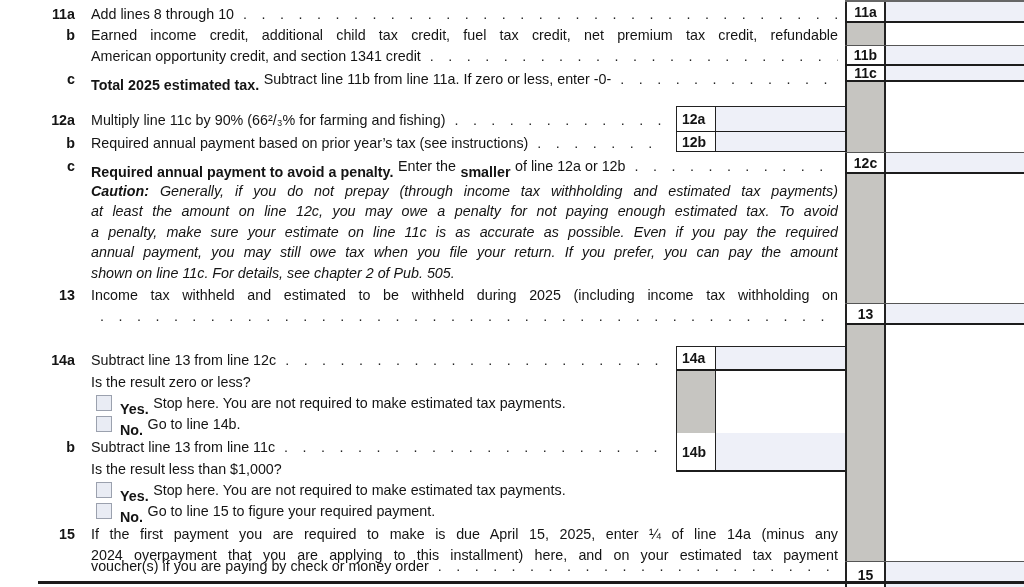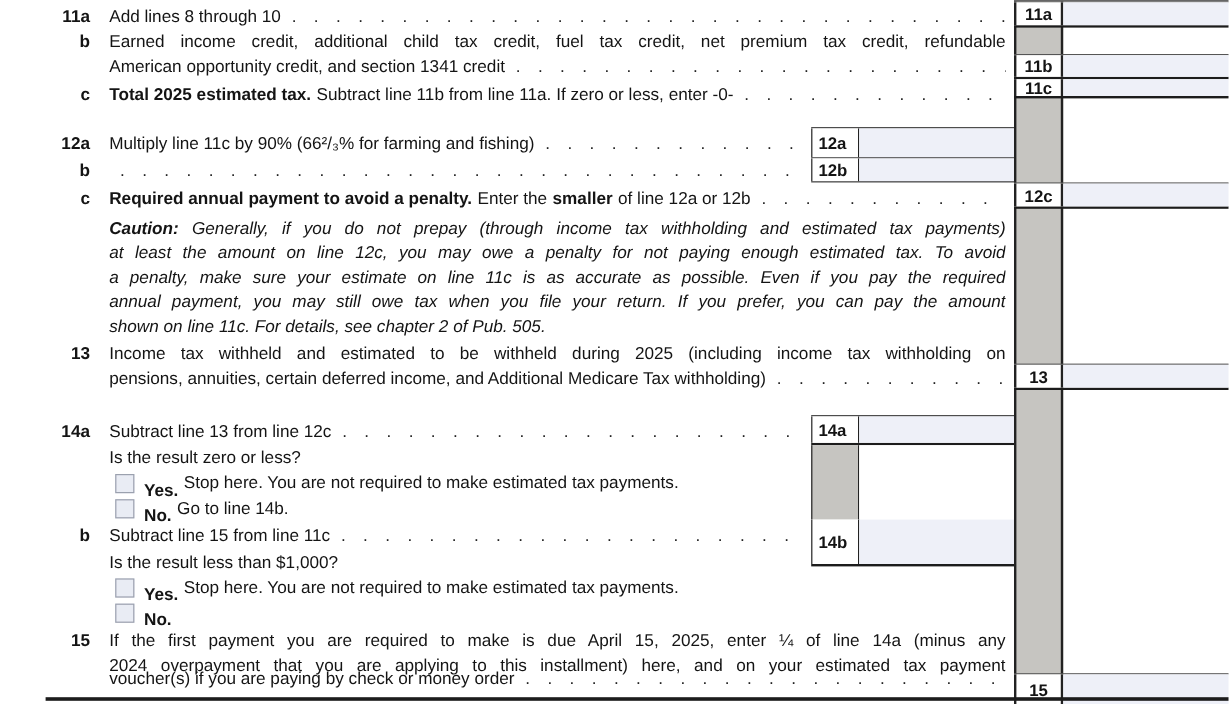--- a/index.html
+++ b/index.html
@@ -4,21 +4,21 @@
 <style>
   html,body{margin:0;padding:0;background:#fff;}
   #sheet{
     position:relative;width:1024px;height:587px;overflow:hidden;
     background:#fff;color:#141414;
     font-family:"Liberation Sans","DejaVu Sans",sans-serif;
     font-size:14.3px;
   }
   .num{position:absolute;left:28px;width:47px;text-align:right;font-weight:bold;height:20px;line-height:20px;}
   
-  .tl{position:absolute;left:91px;width:747px;height:20px;display:flex;align-items:flex-end;line-height:20px;}
+  .tl{position:absolute;left:91px;width:747px;height:20px;display:flex;align-items:center;line-height:20px;}
   .tl.short{width:577px;}
   .t{flex-shrink:0;white-space:pre;}
   .b{font-weight:bold;margin-top:12px;}
   .mr{margin-right:4.5px;}
   .leader{flex:1 1 auto;min-width:0;overflow:hidden;white-space:nowrap;padding-left:9px;}
   .dots{letter-spacing:14.5px;color:#222;}
   
   .jline{position:absolute;left:91px;width:747px;height:20px;line-height:20px;overflow:hidden;
          text-align:justify;text-align-last:justify;white-space:normal;}
   .it{font-style:italic;}
@@ -90,20 +90,21 @@
     <span class="t">Multiply line 11c by 90% (66²/₃% for farming and fishing)</span>
     <span class="leader"><span class="dots">........................................</span></span>
   </div>
   <div class="irow" style="top:106px;height:26px;border-top:1.5px solid #222">
     <div class="ilabel">12a</div>
     <div class="ientry"></div>
   </div>
 
   <div class="num" style="top:133px">b</div>
   <div class="tl short" style="top:133px">
+    <span class="t">Required annual payment based on prior year’s tax (see instructions)</span>
     <span class="leader"><span class="dots">........................................</span></span>
   </div>
   <div class="irow" style="top:132px;height:20px">
     <div class="ilabel">12b</div>
     <div class="ientry"></div>
   </div>
 
   <div class="num" style="top:156px">c</div>
   <div class="tl" style="top:156px">
     <span class="t b mr">Required annual payment to avoid a penalty.</span>
@@ -122,21 +123,20 @@
     <span>Generally, if you do not prepay (through income tax withholding and estimated tax payments)</span>
   </div>
   <div class="jline it" style="top:201px">at least the amount on line 12c, you may owe a penalty for not paying enough estimated tax. To avoid</div>
   <div class="jline it" style="top:222px">a penalty, make sure your estimate on line 11c is as accurate as possible. Even if you pay the required</div>
   <div class="jline it" style="top:242px">annual payment, you may still owe tax when you file your return. If you prefer, you can pay the amount</div>
   <div class="q it" style="top:263px">shown on line 11c. For details, see chapter 2 of Pub. 505.</div>
 
   <div class="num" style="top:285px">13</div>
   <div class="jline" style="top:285px">Income tax withheld and estimated to be withheld during 2025 (including income tax withholding on</div>
   <div class="tl" style="top:306px">
-    <span class="t">pensions, annuities, certain deferred income, and Additional Medicare Tax withholding)</span>
     <span class="leader"><span class="dots">........................................</span></span>
   </div>
   <div class="rrow" style="top:303px;height:22px;border-top:1px solid #555;border-bottom-width:2.5px">
     <div class="rlabel">13</div>
     <div class="rentry"></div>
   </div>
 
   <div class="num" style="top:350px">14a</div>
   <div class="tl short" style="top:350px">
     <span class="t">Subtract line 13 from line 12c</span>
@@ -157,36 +157,37 @@
     <span>Stop here. You are not required to make estimated tax payments.</span>
   </div>
   <div class="cbrow" style="top:414px">
     <span class="cb"></span>
     <span class="b mr">No.</span>
     <span>Go to line 14b.</span>
   </div>
 
   <div class="num" style="top:437px">b</div>
   <div class="tl short" style="top:437px">
-    <span class="t">Subtract line 15 from line 11c</span>
+    <span class="t">Subtract line 13 from line 11c</span>
     <span class="leader"><span class="dots">........................................</span></span>
   </div>
   <div class="irow" style="top:433px;height:39px;border-bottom-width:2.5px">
     <div class="ilabel">14b</div>
     <div class="ientry"></div>
   </div>
   <div class="q" style="top:459px">Is the result less than $1,000?</div>
   <div class="cbrow" style="top:480px">
     <span class="cb"></span>
     <span class="b mr">Yes.</span>
     <span>Stop here. You are not required to make estimated tax payments.</span>
   </div>
   <div class="cbrow" style="top:501px">
     <span class="cb"></span>
     <span class="b mr">No.</span>
+    <span>Go to line 15 to figure your required payment.</span>
   </div>
 
   <div class="num" style="top:524px">15</div>
   <div class="jline" style="top:524px">If the first payment you are required to make is due April 15, 2025, enter ¼ of line 14a (minus any</div>
   <div class="jline" style="top:545px">2024 overpayment that you are applying to this installment) here, and on your estimated tax payment</div>
   <div class="tl" style="top:556px">
     <span class="t">voucher(s) if you are paying by check or money order</span>
     <span class="leader"><span class="dots">........................................</span></span>
   </div>
   <div class="rrow" style="top:561px;height:26px;border-top:1px solid #555;border-bottom:none">

